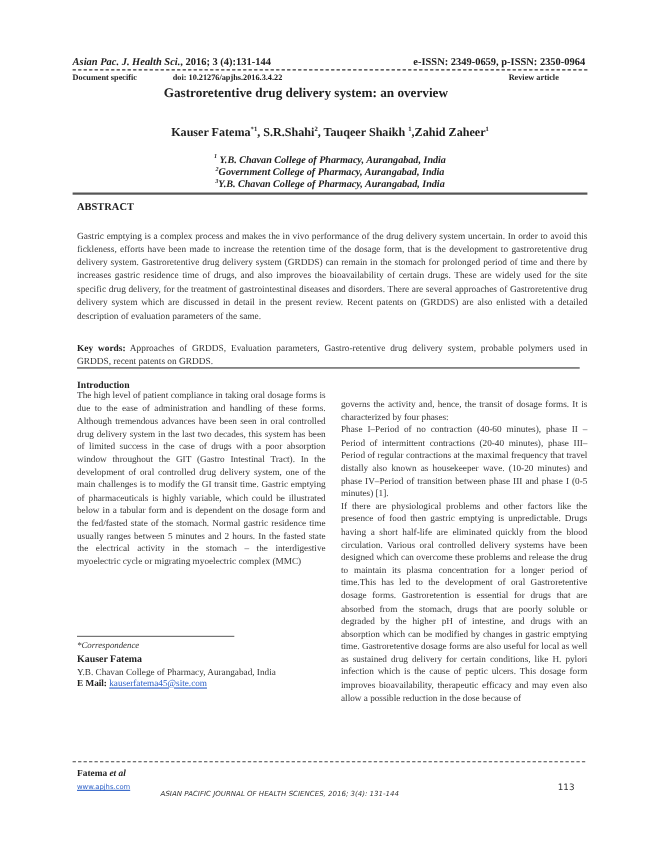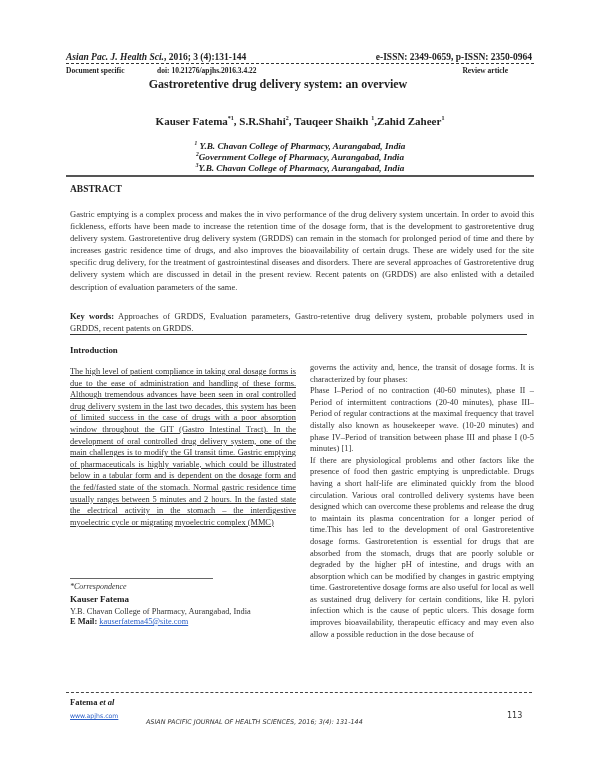--- a/index.html
+++ b/index.html
@@ -19,21 +19,21 @@
   .affil { left: 0; width: 600px; text-align: center; font-size: 9.2px; font-weight: bold; font-style: italic; }
   .affil sup { font-size: 5.5px; }
   .rule-thick { left: 66px; width: 468px; top: 175px; height: 0; border-top: 2px solid #555; }
   .abstract-h { left: 70px; top: 184px; font-size: 9.5px; font-weight: bold; }
   .abstract-p { left: 70px; width: 464px; top: 208px; font-size: 8.5px; line-height: 12.1px; text-align: justify; color: #333; }
   .kw { left: 70px; width: 464px; top: 310px; font-size: 8.5px; line-height: 12px; text-align: justify; color: #333; }
   .kw b { color: #222; }
   .rule-kw { left: 70px; width: 457px; top: 334px; border-top: 1px solid #333; }
   .intro-h { left: 70px; top: 345px; font-size: 8.8px; font-weight: bold; }
   .col { font-size: 8.4px; line-height: 11.6px; text-align: justify; color: #333; }
-  .col-left { left: 70px; width: 226px; top: 366px; text-decoration: underline; }
+  .col-left { left: 70px; width: 226px; top: 354px; }
   .col-right { left: 310px; width: 224px; top: 362px; }
   .col p { margin: 0; }
   .corr-rule { left: 70px; width: 143px; top: 578px; border-top: 1px solid #666; }
   .corr-label { left: 70px; top: 582px; font-size: 8px; font-style: italic; color: #333; }
   .corr-name { left: 70px; top: 594px; font-size: 9px; font-weight: bold; }
   .corr-inst { left: 70px; top: 607px; font-size: 8.4px; color: #333; }
   .corr-mail { left: 70px; top: 617px; font-size: 8.4px; color: #333; }
   .corr-mail b { color: #222; }
   .corr-mail a { color: #2b5fc7; text-decoration: underline; }
   .foot-rule { left: 66px; width: 466px; top: 692px; border-top: 1.5px dashed #444; }

